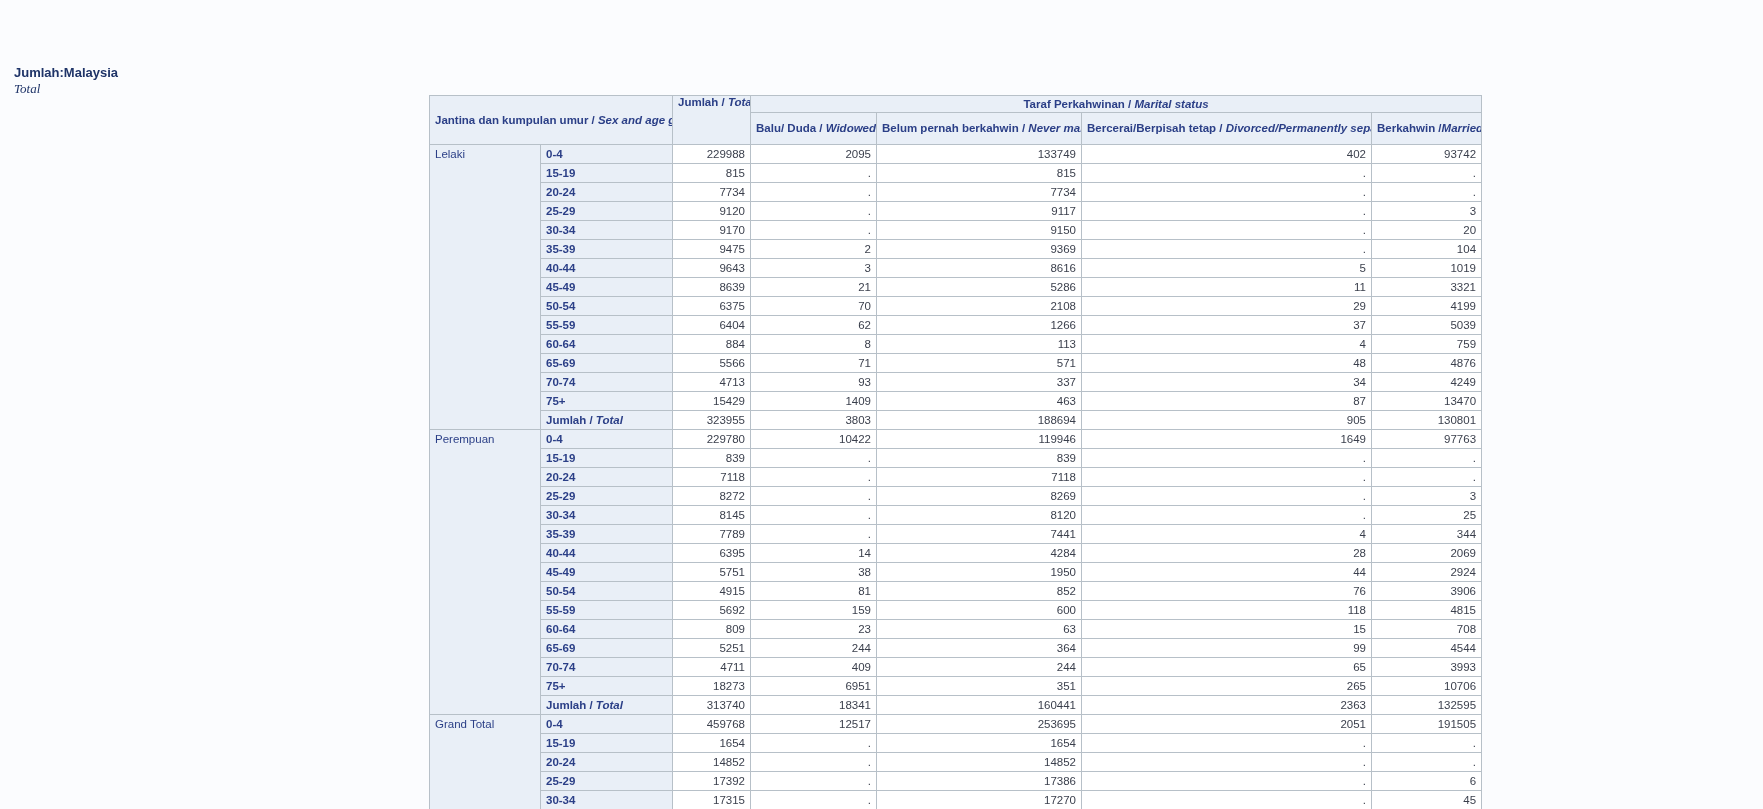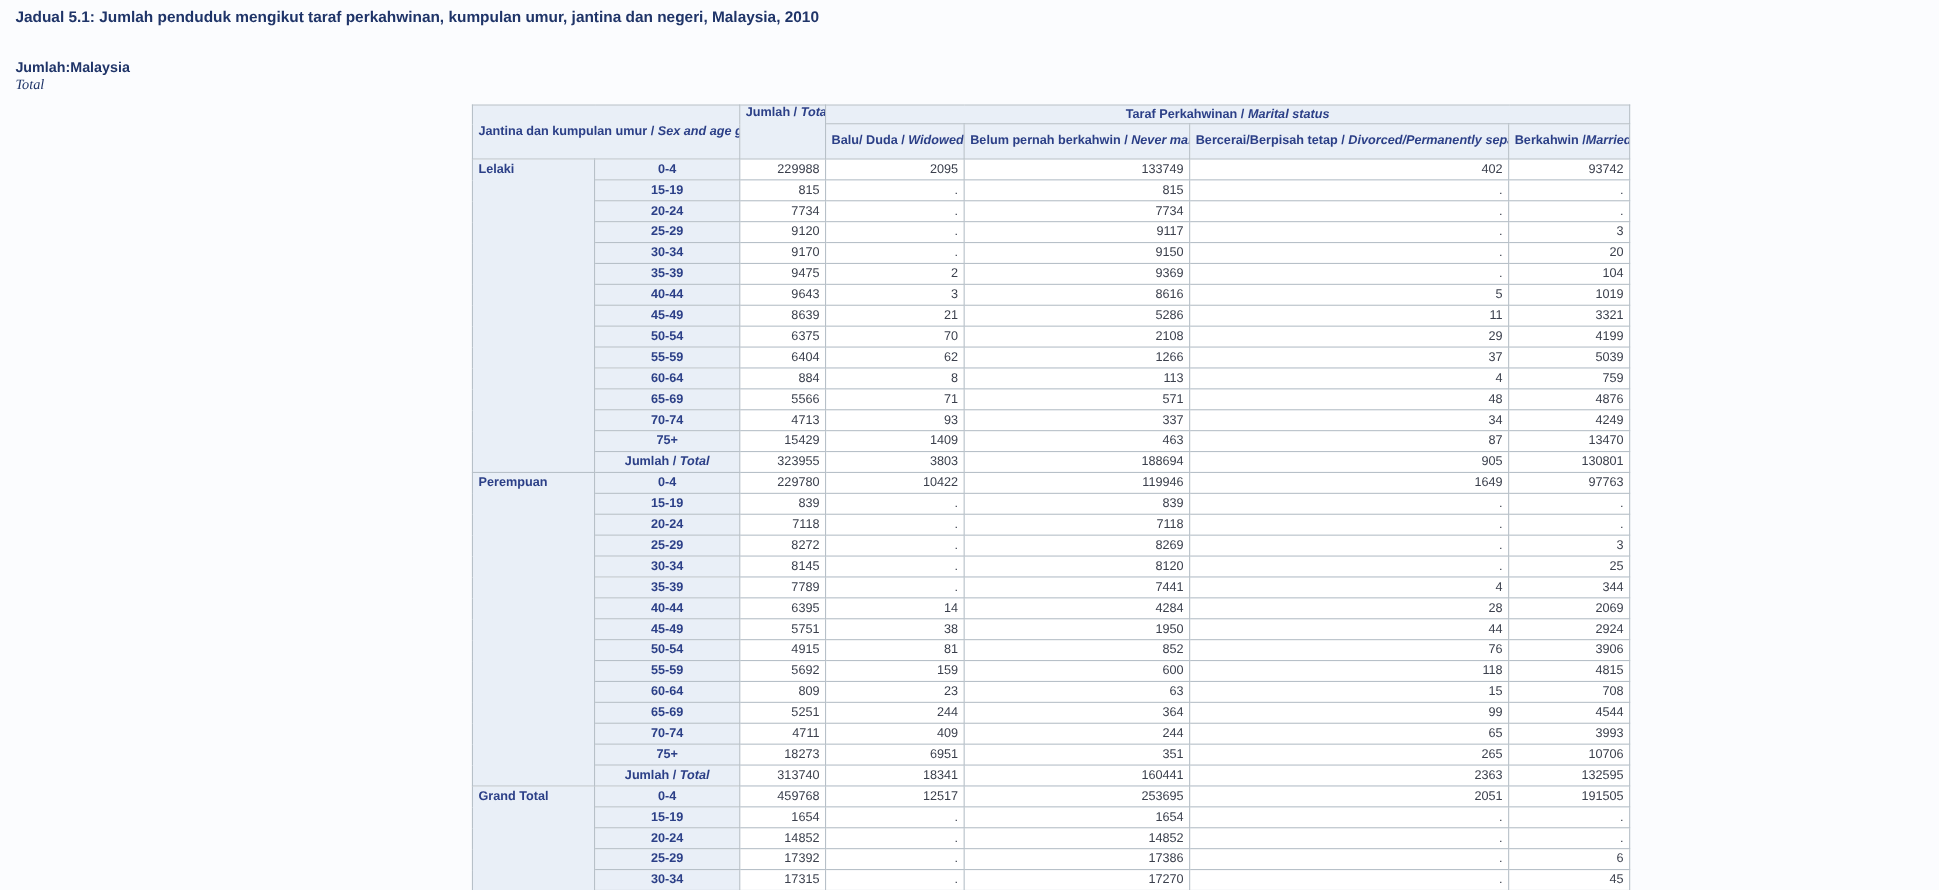--- a/index.html
+++ b/index.html
@@ -12,21 +12,21 @@
   }
   .title-block { position: absolute; top: 7px; left: 14px; }
   .title-ms {
     font-size: 14px; font-weight: bold; color: #1F3468;
     margin: 0 0 3px 0; line-height: 16px;
   }
   .title-en {
     font-family: "Liberation Serif", serif; font-style: italic;
     font-size: 14px; color: #1F3468; line-height: 15px;
   }
-  .subtitle-block { position: absolute; top: 53px; left: 14px; }
+  .subtitle-block { position: absolute; top: 65px; left: 14px; }
   .subtitle-ms {
     font-size: 13px; font-weight: bold; color: #1F3468;
     margin: 0 0 2px 0; line-height: 15px;
   }
   .subtitle-en {
     font-family: "Liberation Serif", serif; font-style: italic;
     font-size: 13px; color: #1F3468; line-height: 14px;
   }
   table.report {
     position: absolute; left: 429px; top: 95px;
@@ -50,36 +50,35 @@
     text-align: center;
   }
   thead tr.hrow1 th { height: 17px; }
   thead tr.hrow2 th { height: 32px; }
   th.sexage-h { text-align: center; vertical-align: middle; }
   th.total-h  { vertical-align: top; padding-top: 4px; }
   .en { font-style: italic; }
   tbody th.sexcell {
     background: #E9EFF7; color: #2B3F87;
     text-align: left; vertical-align: top;
-    font-weight: bold; padding-top: 3px;
+    font-weight: normal; padding-top: 3px;
   }
   tbody th.agecell {
     background: #E9EFF7; color: #2B3F87;
-    text-align: center; font-weight: bold;
+    text-align: left; font-weight: bold;
   }
   tbody td.num {
     background: #FFFFFF; color: #3A3F4C;
     text-align: right; font-weight: normal;
   }
 </style>
 </head>
 <body>
 
 <div class="title-block">
-  <div class="title-ms">Jadual 5.1: Jumlah penduduk mengikut taraf perkahwinan, kumpulan umur, jantina dan negeri, Malaysia, 2010</div>
 </div>
 
 <div class="subtitle-block">
   <div class="subtitle-ms">Jumlah:Malaysia</div>
   <div class="subtitle-en">Total</div>
 </div>
 
 <table class="report">
   <colgroup>
     <col style="width:111px">

